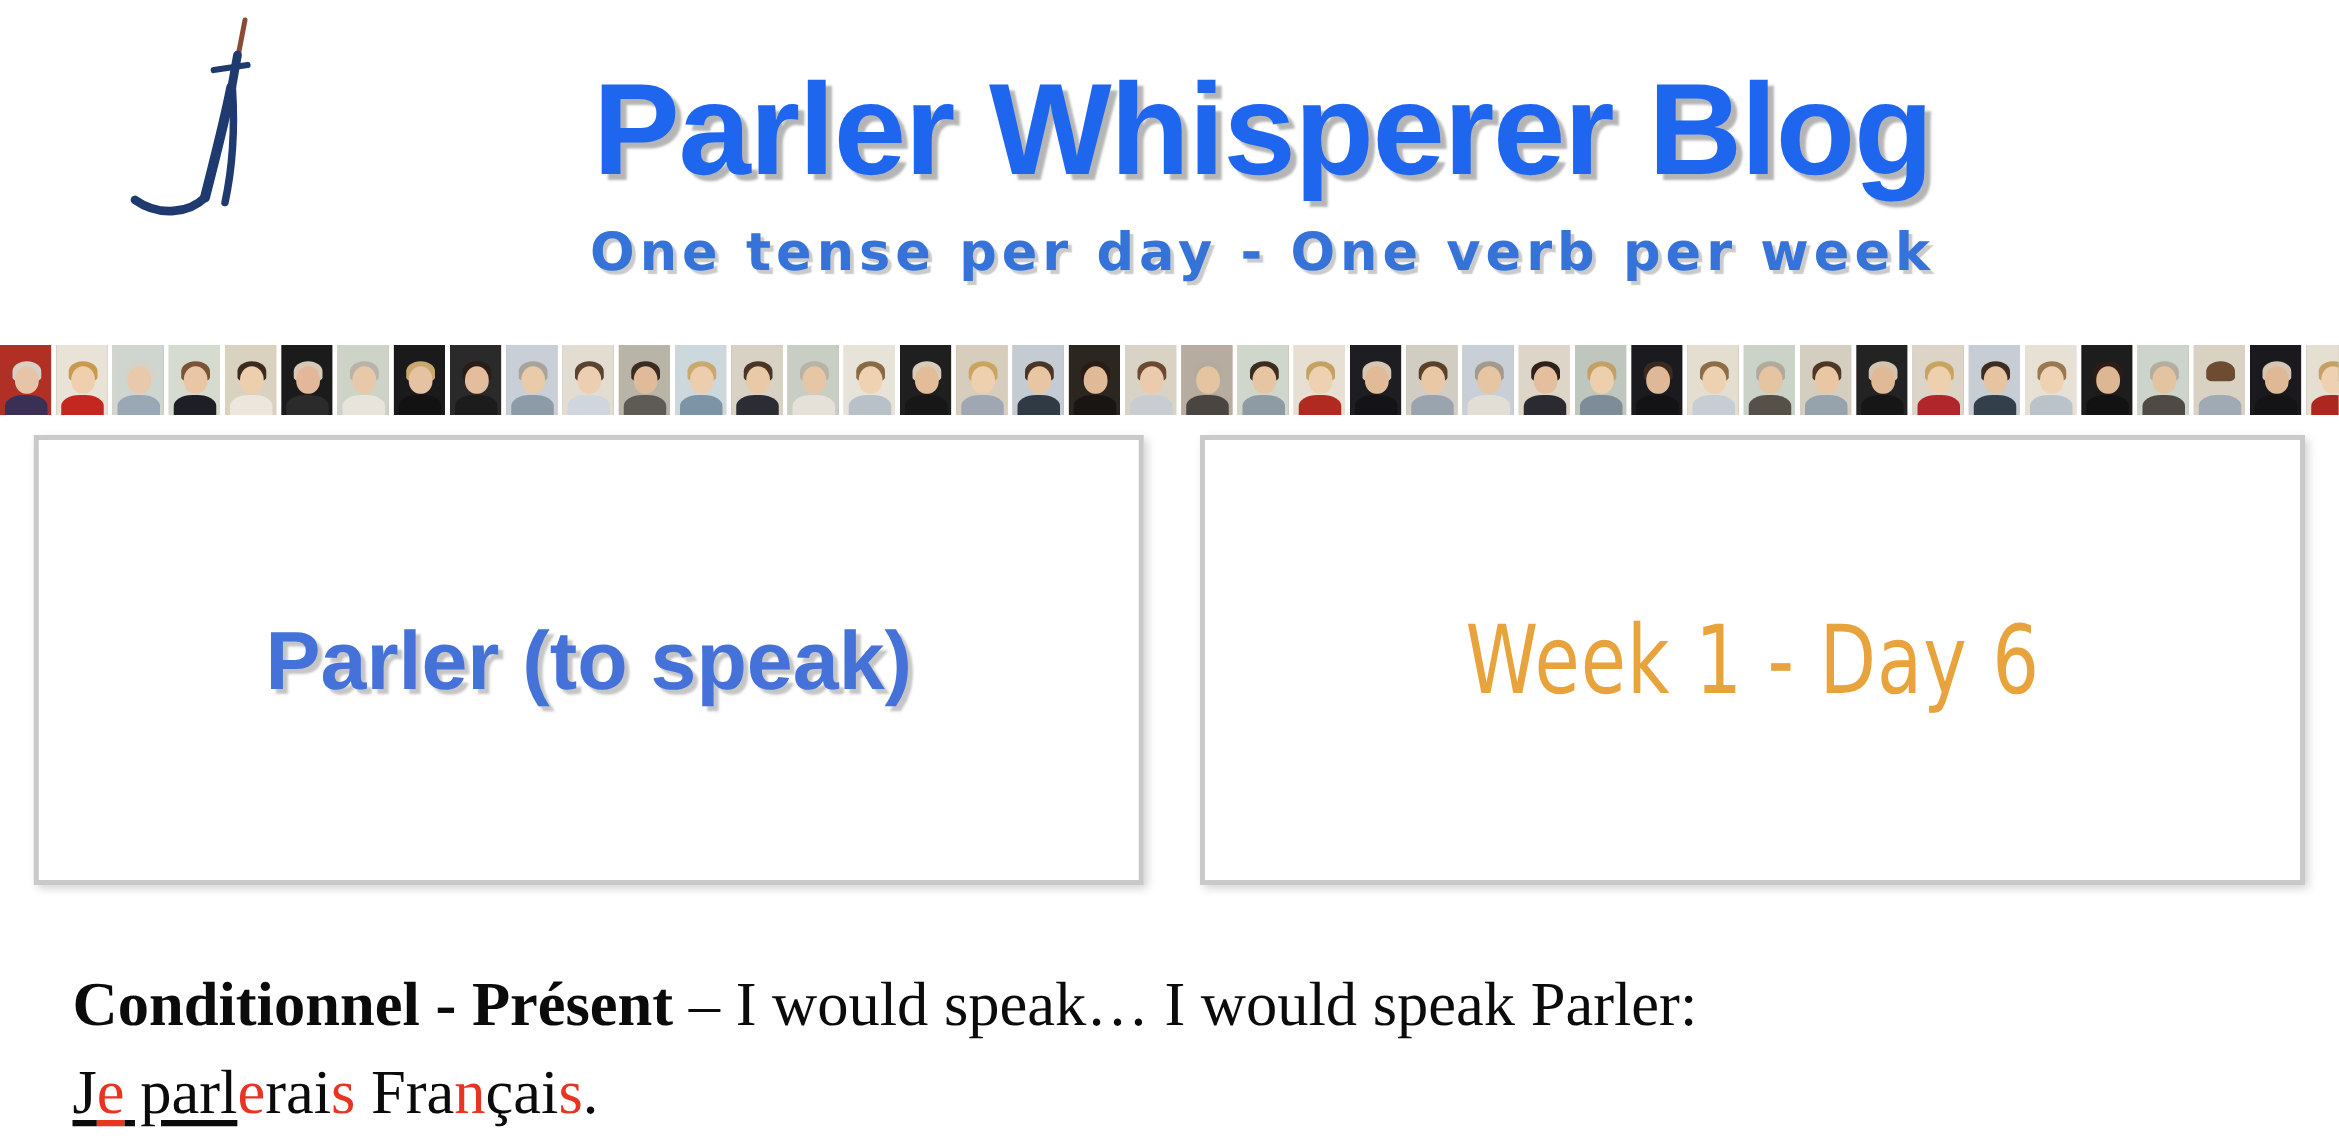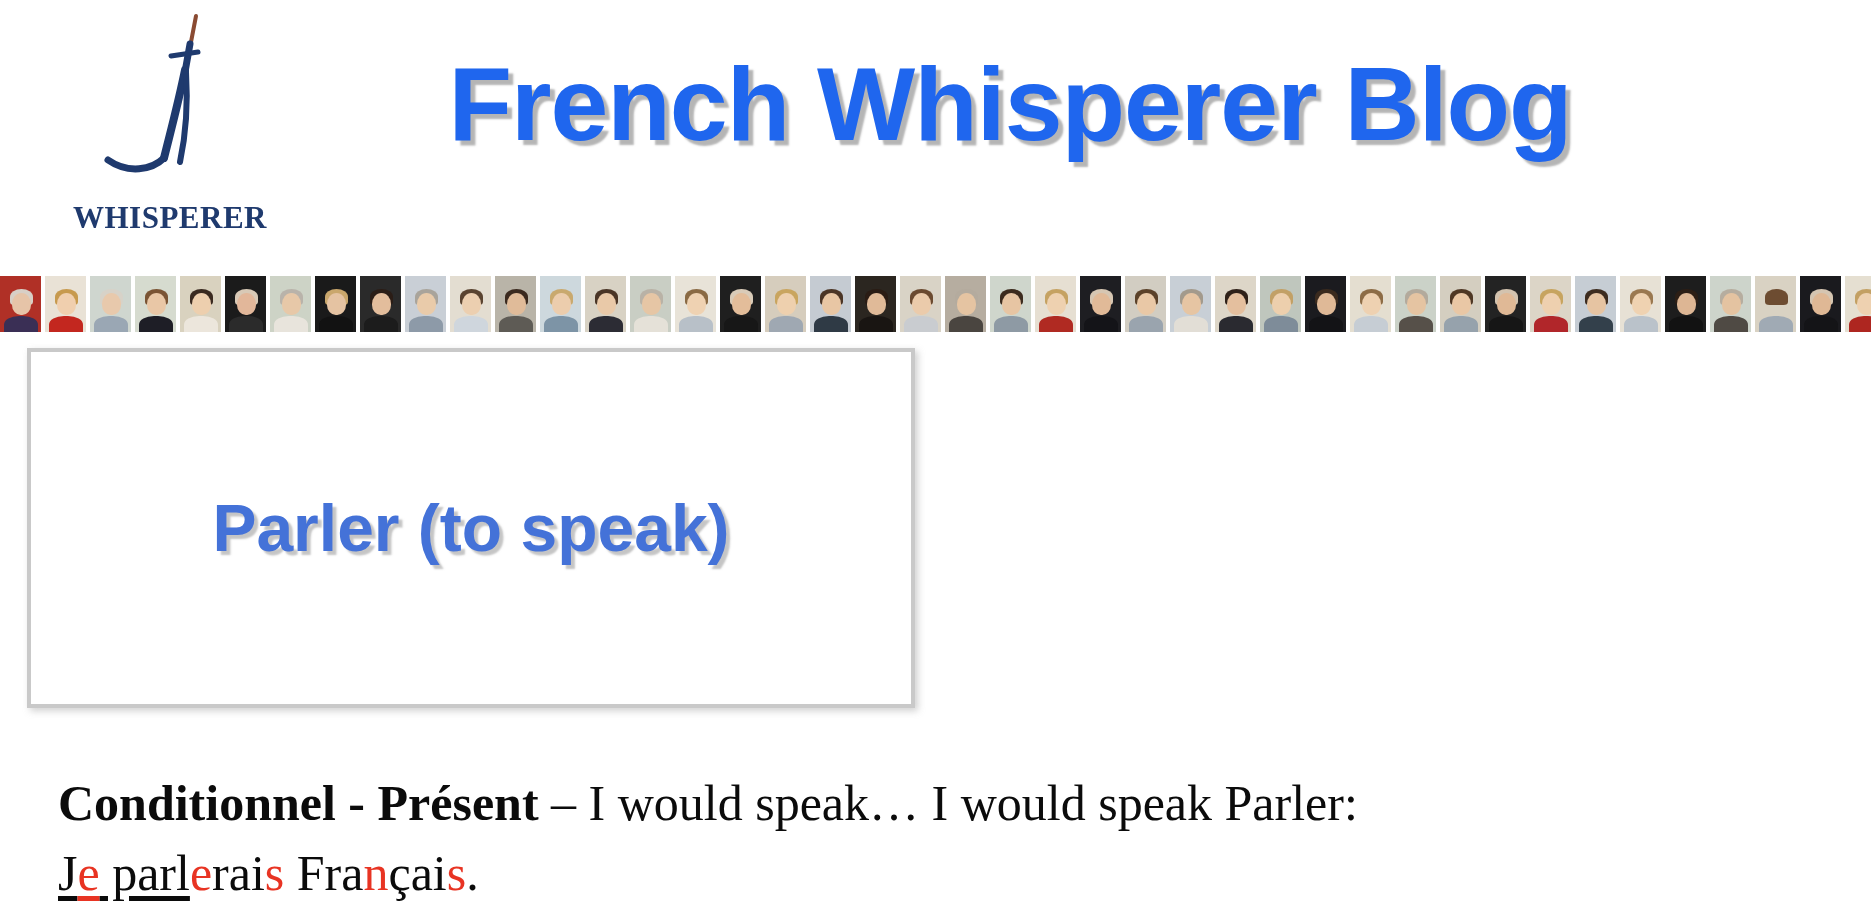--- a/index.html
+++ b/index.html
@@ -224,24 +224,24 @@
     <div id="logo-mark">
       <svg viewBox="0 0 240 170" width="240" height="170" aria-hidden="true">
         <path d="M150 8 L145 34" stroke="#8A4B32" stroke-width="4" stroke-linecap="round" fill="none"></path>
         <path d="M144 36 L139 64" stroke="#1F3A6E" stroke-width="7" stroke-linecap="round" fill="none"></path>
         <path d="M125 48 L152 44" stroke="#1F3A6E" stroke-width="5" stroke-linecap="round" fill="none"></path>
         <path d="M139 62 C133 92, 126 118, 118 150" stroke="#1F3A6E" stroke-width="8" fill="none" stroke-linecap="round"></path>
         <path d="M140 64 C142 96, 140 126, 134 154" stroke="#1F3A6E" stroke-width="6" fill="none" stroke-linecap="round"></path>
         <path d="M118 150 C106 162, 82 166, 62 152" stroke="#1F3A6E" stroke-width="7" fill="none" stroke-linecap="round"></path>
       </svg>
     </div>
-    <div id="logo-word-whisperer">WHISPERER</div>
   </div>
 
-  <div id="site-title">French Whisperer Blog</div>
+  <div id="site-title">Parler Whisperer Blog</div>
+  <div id="site-tagline">One tense per day  -  One verb per week</div>
 </div>
 
 <div id="photo-strip">
     <div class="thumb">
       <div class="bg" style="background:#b03026"></div>
       <div class="body" style="background:#3a2f55"></div>
       <div class="hair" style="background:#d8cfc6"></div>
       <div class="head" style="background:#e6c4a8"></div>
     </div>
     <div class="thumb">
@@ -488,20 +488,23 @@
       <div class="bg" style="background:#e5dfd1"></div>
       <div class="body" style="background:#ae2620"></div>
       <div class="hair" style="background:#c3a063"></div>
       <div class="head" style="background:#eed1b0"></div>
     </div>
   </div>
 
 <div id="cards">
   <div class="card" id="card-verb">
     <span id="verb-label">Parler (to speak)</span>
+  </div>
+  <div class="card" id="card-week">
+    <span id="week-label">Week 1 - Day 6</span>
   </div>
 </div>
 
 <div id="lesson">
   <div class="line">
     <span id="tense-name">Conditionnel - Présent</span><span> – </span><span>I would speak… I would speak Parler:</span>
   </div>
   <div class="line" id="example-line"><span class="stem">J</span><span class="stem" style="color: rgb(232, 52, 35);">e</span><span class="stem"> parl</span><span style="color: rgb(232, 52, 35);">e</span><span>rai</span><span style="color: rgb(232, 52, 35);">s</span><span> Fra</span><span style="color: rgb(232, 52, 35);">n</span><span>çai</span><span style="color: rgb(232, 52, 35);">s</span><span>.</span></div>
 </div>
 

